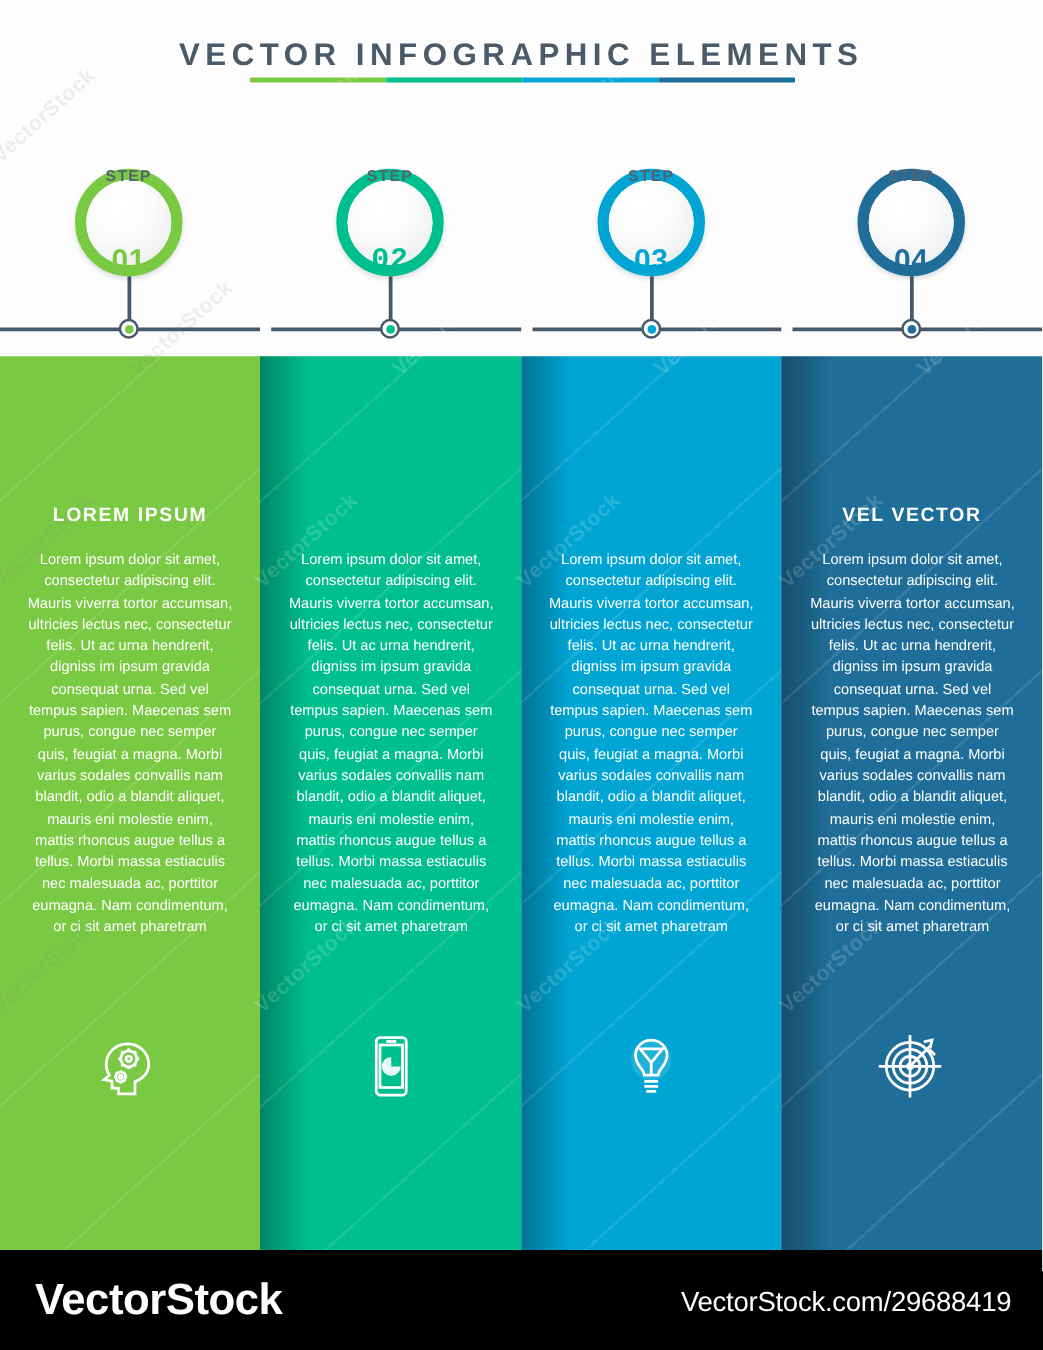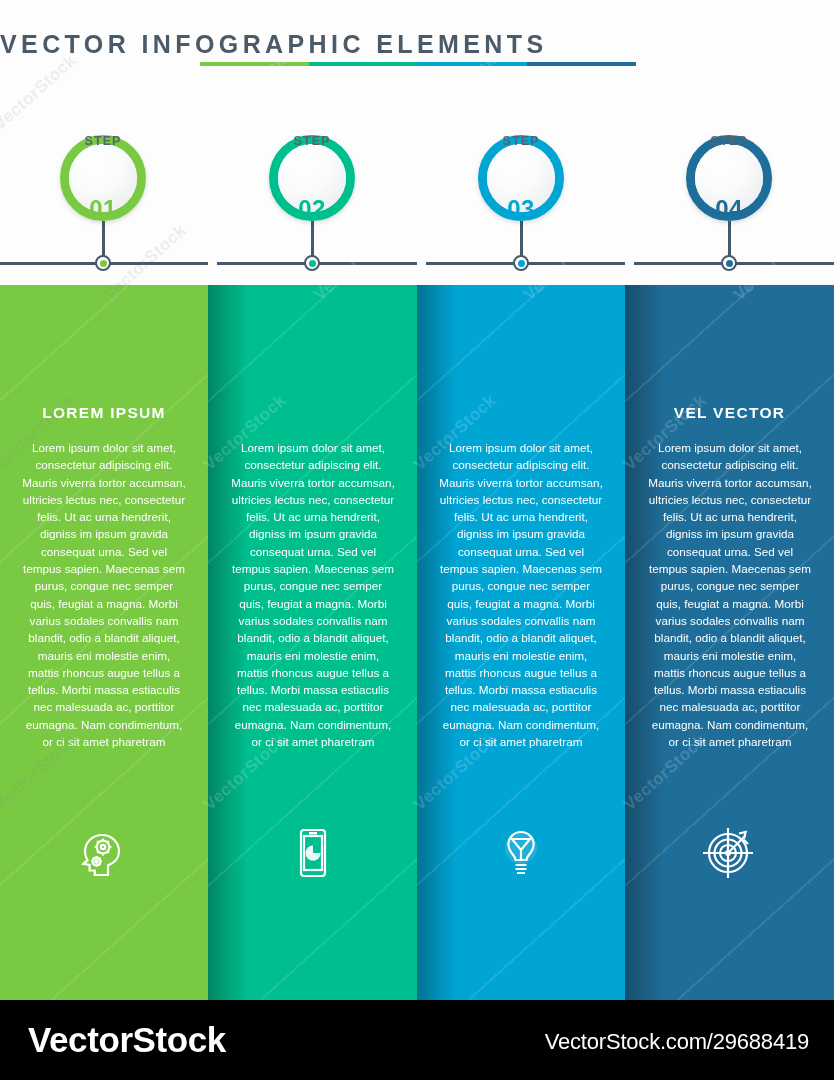--- a/index.html
+++ b/index.html
@@ -8,21 +8,21 @@
     background:#ffffff;
     font-family:"Liberation Sans", sans-serif;
     overflow:hidden;
     position:relative;
   }
   #stage{position:absolute;inset:0;width:834px;height:1080px;overflow:hidden;background:#fdfdfd;}
 
   
   .title{
     position:absolute;left:0;top:30px;width:834px;
-    text-align:left;
+    text-align:center;
     font-size:25px;font-weight:bold;letter-spacing:4.4px;
     color:#4b5a68;
   }
   .title-rule{
     position:absolute;left:200px;top:62px;width:436px;height:4px;
     display:flex;
   }
   .title-rule span{flex:1;height:100%;display:block;}
 
   
@@ -152,21 +152,21 @@
 
   <div class="step" style="left:60px;border-color:#7ac943;">
     <div class="step-inner">
       <div class="step-label">STEP</div>
       <div class="step-num" style="color:#7ac943;">01</div>
     </div>
   </div>
   <div class="step" style="left:269px;border-color:#00bf8f;">
     <div class="step-inner">
       <div class="step-label">STEP</div>
-      <div class="step-num" style="color:#00bf8f;">02</div>
+      <div class="step-num" style="color:#00bf8f;font-family:Liberation Mono, monospace;">02</div>
     </div>
   </div>
   <div class="step" style="left:478px;border-color:#00a5d4;">
     <div class="step-inner">
       <div class="step-label">STEP</div>
       <div class="step-num" style="color:#00a5d4;">03</div>
     </div>
   </div>
   <div class="step" style="left:686px;border-color:#1f6e99;">
     <div class="step-inner">

